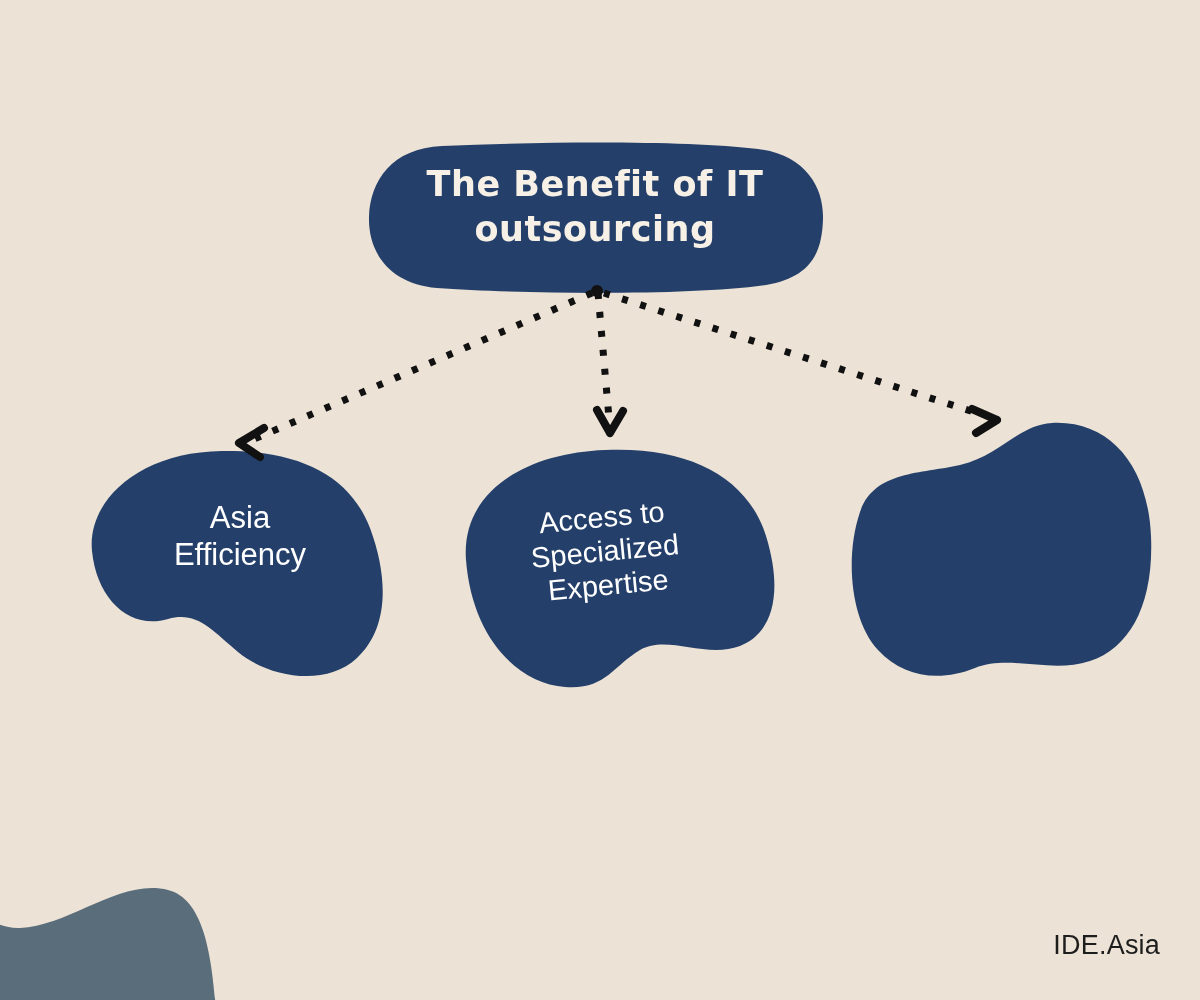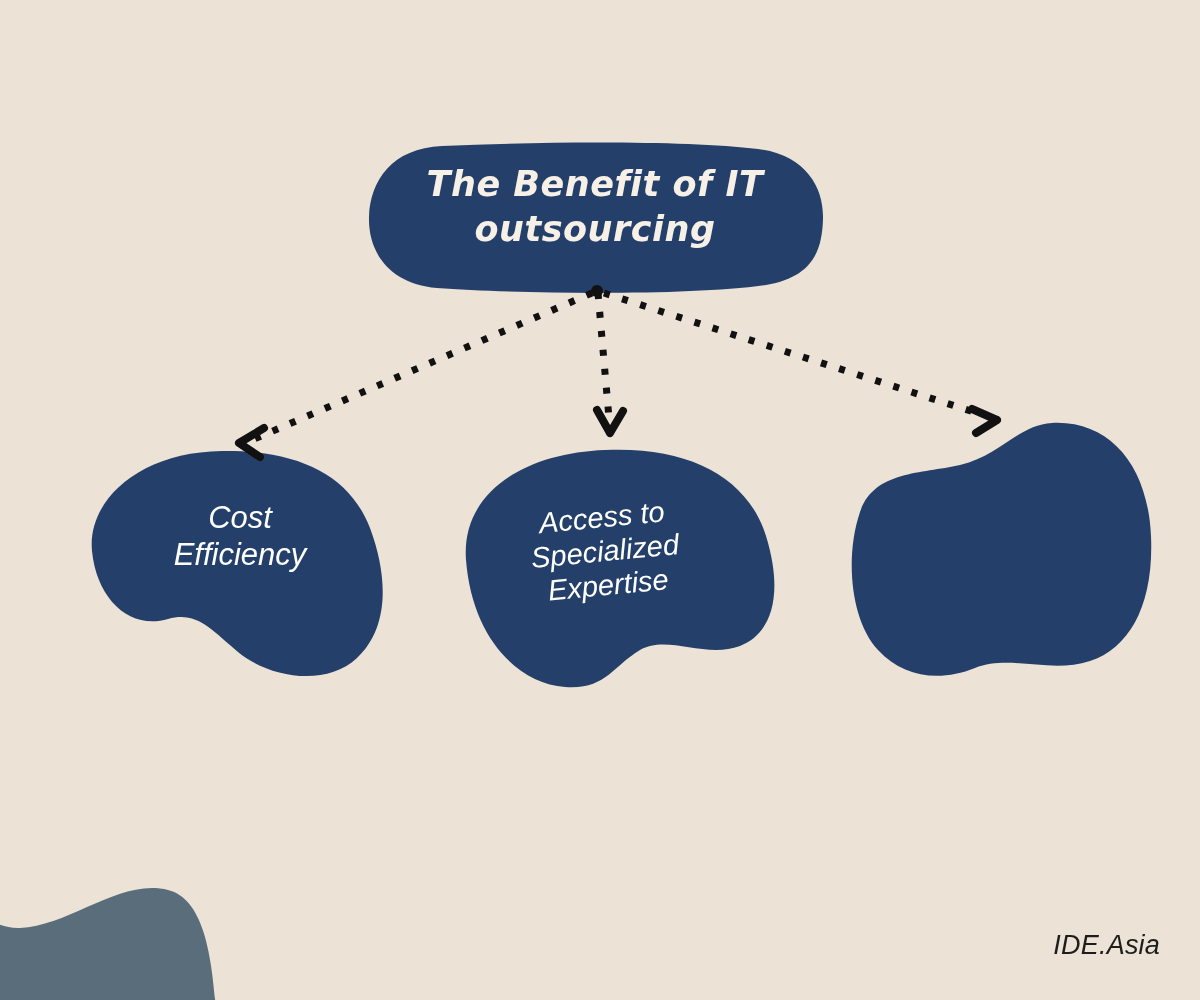--- a/index.html
+++ b/index.html
@@ -12,21 +12,20 @@
     height: 1000px;
     overflow: hidden;
     font-family: "Liberation Sans", sans-serif;
     background: #ece2d6;
   }
   #canvas {
     position: relative;
     width: 1200px;
     height: 1000px;
     background: #ef4444;
-    font-style: italic;
   }
   #art {
     position: absolute;
     inset: 0;
     width: 1200px;
     height: 1000px;
     display: block;
   }
   .node-label {
     position: absolute;
@@ -146,21 +145,21 @@
       <line x1="604" y1="293" x2="983" y2="415" stroke="#111111" stroke-width="7" stroke-linecap="butt" stroke-dasharray="6 13"></line>
       <path d="M 997 420 L 972 409 M 997 420 L 976 433" stroke="#111111" stroke-width="8" fill="none" stroke-linecap="round" stroke-linejoin="round"></path>
     </g>
 
     <circle cx="597" cy="291" r="6" fill="#111111"></circle>
   </svg>
 
   <div id="title-text">The Benefit of IT
 outsourcing</div>
 
-  <div class="node-label" id="label-cost">Cost
+  <div class="node-label" id="label-cost">Asia
 Efficiency</div>
 
   <div class="node-label" id="label-access">Access to
 Specialized
 Expertise</div>
 
 
   <div id="watermark">IDE.Asia</div>
 
 </div>

